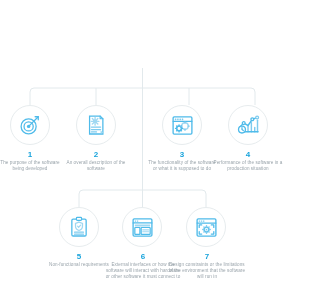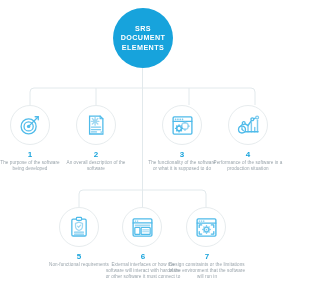--- a/index.html
+++ b/index.html
@@ -108,25 +108,20 @@
       <line x1="189" y1="88" x2="189" y2="105"></line>
 
       <line x1="142.5" y1="88" x2="142.5" y2="190"></line>
 
       <path d="M 79 207 L 79 194 Q 79 190 83 190 L 202 190 Q 206 190 206 194 L 206 207"></path>
 
       <line x1="142.5" y1="190" x2="142.5" y2="207"></line>
     </g>
   </svg>
 
-  <div class="hub">
-    <div class="hub-label">SRS
-DOCUMENT
-ELEMENTS</div>
-  </div>
 
   <div class="node" style="left:10px; top:105px;">
     <div class="node-circle">
       <span>
         <svg width="22" height="22" viewBox="0 0 24 24" fill="none" stroke="#4FBBEA" stroke-width="1.4" stroke-linecap="round">
           <circle cx="10.5" cy="13.5" r="8.2"></circle>
           <circle cx="10.5" cy="13.5" r="5"></circle>
           <circle cx="10.5" cy="13.5" r="1.9" fill="#4FBBEA" stroke="none"></circle>
           <path d="M10.5 13.5 L21 3"></path>
           <path d="M17.6 3 L21 3 L21 6.4"></path>

